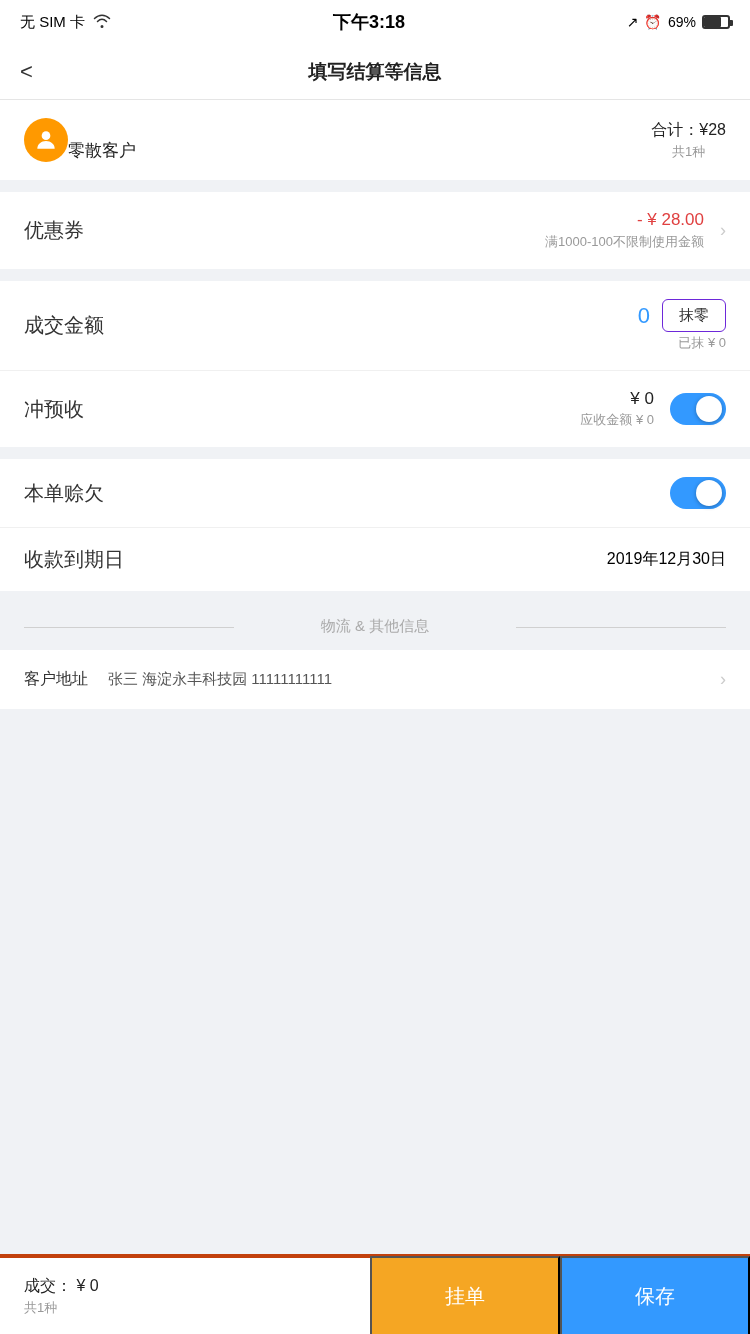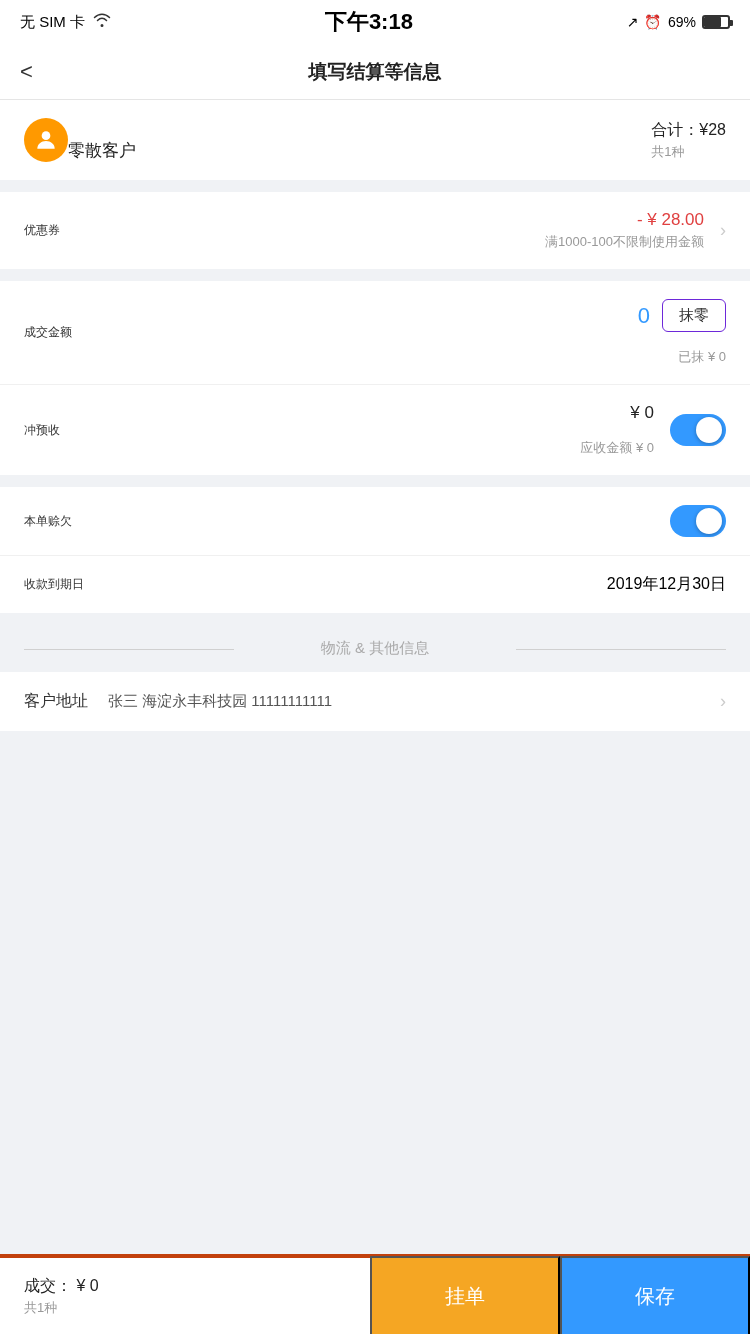--- a/index.html
+++ b/index.html
@@ -17,22 +17,22 @@
     .status-bar {
       display: flex;
       align-items: center;
       justify-content: space-between;
       background: #fff;
       height: 44px;
       padding: 0 20px;
       font-size: 15px;
       font-weight: 500;
     }
-    .status-left { display: flex; align-items: flex-start; gap: 8px; }
-    .status-center { font-size: 22px; font-weight: 600; }
+    .status-left { display: flex; align-items: center; gap: 8px; }
+    .status-center { font-size: 18px; font-weight: 600; }
     .status-right { display: flex; align-items: center; gap: 6px; font-size: 14px; }
     .battery-icon {
       width: 28px; height: 14px; border: 2px solid #333; border-radius: 3px; position: relative; display: inline-block;
     }
     .battery-icon::after {
       content: ''; position: absolute; right: -5px; top: 3px; width: 3px; height: 6px; background: #333; border-radius: 0 1px 1px 0;
     }
     .battery-fill { height: 100%; width: 69%; background: #333; border-radius: 1px; }
 
     
@@ -76,34 +76,34 @@
       align-items: center;
       justify-content: space-between;
       padding: 18px 24px;
     }
     .customer-left { display: flex; align-items: flex-end; gap: 0; }
     .customer-avatar {
       width: 44px; height: 44px; border-radius: 50%; background: #f90; display: flex; align-items: center; justify-content: center;
     }
     .customer-avatar svg { width: 26px; height: 26px; fill: #fff; }
     .customer-name { font-size: 17px; color: #222; font-weight: 500; }
-    .customer-right { text-align: left; }
+    .customer-right { text-align: center; }
     .total-label { font-size: 16px; color: #222; }
     .total-count { font-size: 13px; color: #999; margin-top: 2px; }
 
     
     .row-item {
       display: flex;
       align-items: center;
       justify-content: space-between;
       padding: 18px 24px;
       border-bottom: 1px solid #f0f0f0;
     }
     .row-item:last-child { border-bottom: none; }
-    .row-label { font-size: 12px; color: #333; }
+    .row-label { font-size: 20px; color: #333; }
     .row-right { display: flex; align-items: center; gap: 16px; }
     .row-value-block { text-align: right; }
     .row-value-main { font-size: 17px; color: #e04040; font-weight: 500; }
     .row-value-sub { font-size: 13px; color: #999; margin-top: 3px; }
 
     
     .chevron {
       font-size: 18px;
       color: #ccc;
     }
@@ -123,21 +123,21 @@
     }
     .round-btn {
       border: 1px solid #6d28d9;
       border-radius: 6px;
       padding: 6px 16px;
       font-size: 15px;
       color: #333;
       background: #fff;
       cursor: pointer;
     }
-    .amount-sub { font-size: 13px; color: #999; margin-top: 16px; text-align: right; }
+    .amount-sub { font-size: 13px; color: #999; margin-top: 2px; text-align: right; }
 
     
     .toggle {
       width: 56px;
       height: 32px;
       border-radius: 16px;
       background: #3399ff;
       position: relative;
       cursor: pointer;
     }

